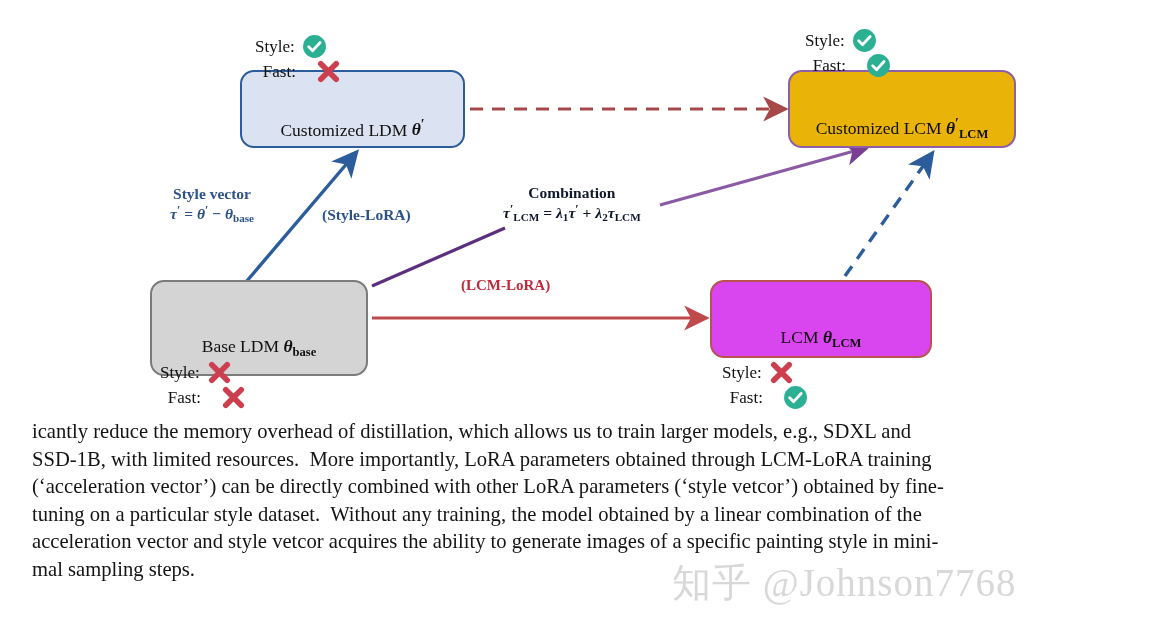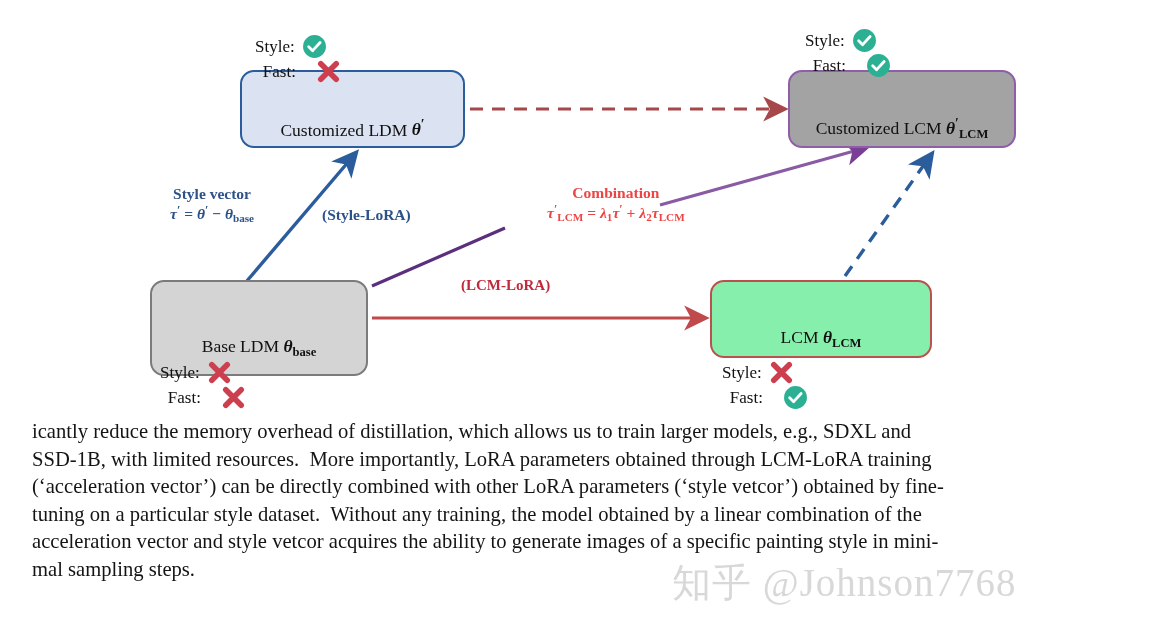--- a/index.html
+++ b/index.html
@@ -19,25 +19,25 @@
     border-radius:14px;
     display:flex;align-items:center;justify-content:center;
     font-size:17.5px;color:#111;white-space:nowrap;
     z-index:3;
   }
   .node .nlabel{display:inline-block;margin-top:40px;}
 
   #node-ldm{left:240px;top:70px;width:225px;height:78px;
     background:#dbe3f2;border:2.6px solid #2b5c9b;}
   #node-lcm-custom{left:788px;top:70px;width:228px;height:78px;
-    background:#a3a3a3;border:2.6px solid #8e5ea8;}
+    background:#eab308;border:2.6px solid #8e5ea8;}
   #node-base{left:150px;top:280px;width:218px;height:96px;
     background:#d4d4d4;border:2.6px solid #7b7b7b;}
   #node-lcm{left:710px;top:280px;width:222px;height:78px;
-    background:#86efac;border:2.6px solid #b9524f;}
+    background:#d946ef;border:2.6px solid #b9524f;}
 
   
   .status{
     position:absolute;display:flex;align-items:center;
     font-size:17px;color:#111;z-index:4;white-space:nowrap;flex-direction:column;
   }
   .status .pair{display:flex;align-items:center;margin-right:22px;}
   .status .pair:last-child{margin-right:0;gap:13px;}
   .status .stxt{margin-right:7px;}
   #status-ldm{left:255px;top:34px;}
@@ -47,21 +47,21 @@
 
   .badge{display:inline-block;width:25px;height:25px;position:relative;}
 
   
   .alabel{position:absolute;z-index:5;white-space:nowrap;
     font-weight:bold;text-align:center;line-height:1.25;}
   .alabel .l2{font-weight:bold;}
 
   #lbl-style-vector{left:170px;top:184px;color:#2d5288;font-size:15.5px;}
   #lbl-style-lora{left:322px;top:205px;color:#2d5288;font-size:15.5px;}
-  #lbl-combination{left:503px;top:183px;color:#ef4444;font-size:15.5px;margin-left:44px;}
+  #lbl-combination{left:503px;top:183px;color:#0f172a;font-size:15.5px;}
   #lbl-lcm-lora{left:461px;top:276px;color:#bf2b3c;font-size:15px;}
   #lbl-accel{left:448px;top:322px;color:#bf2b3c;font-size:15.5px;}
 
   
   .mth{font-family:"Liberation Serif","DejaVu Serif",serif;font-style:italic;font-weight:bold;}
   .sub{font-size:0.72em;vertical-align:-0.28em;font-style:normal;}
   .supp{font-size:0.78em;vertical-align:0.42em;font-style:normal;}
   .op{font-style:normal;}
 
   

